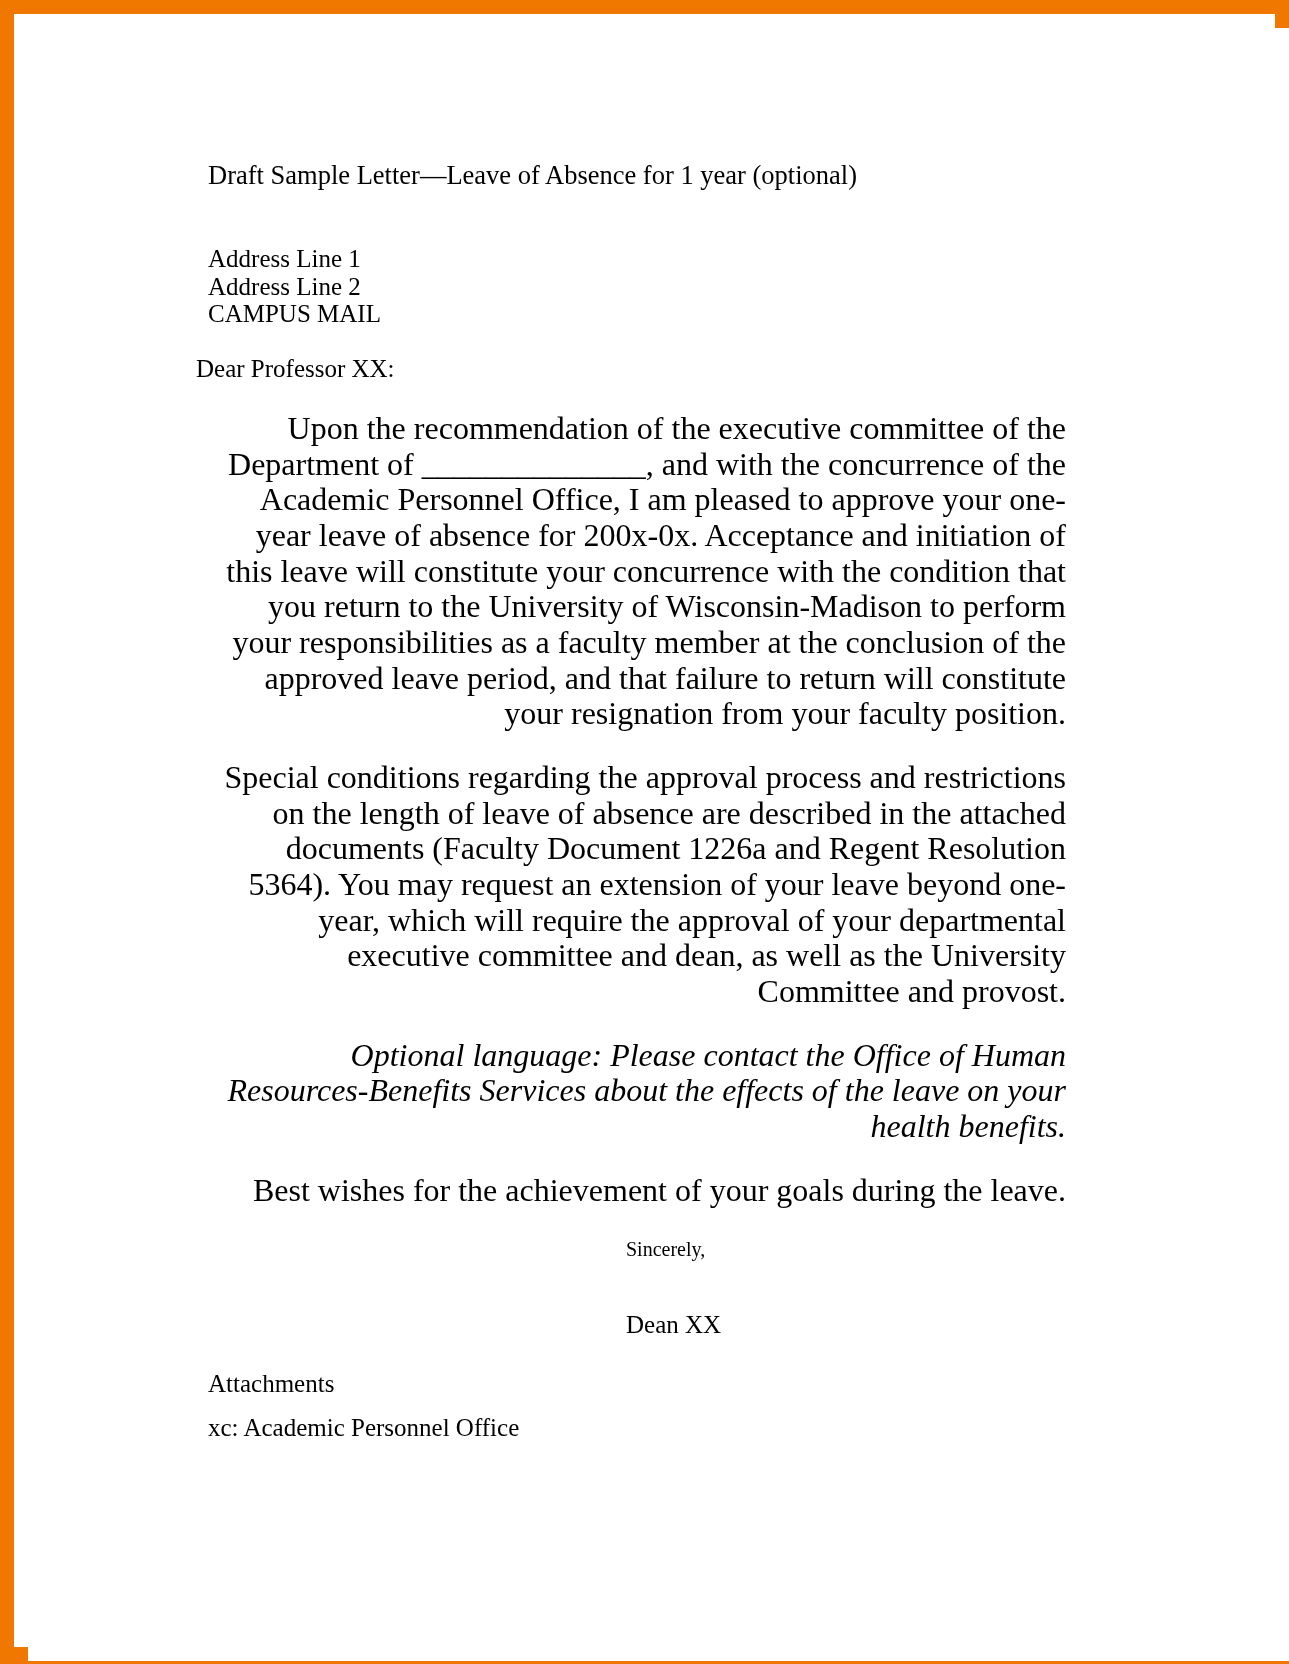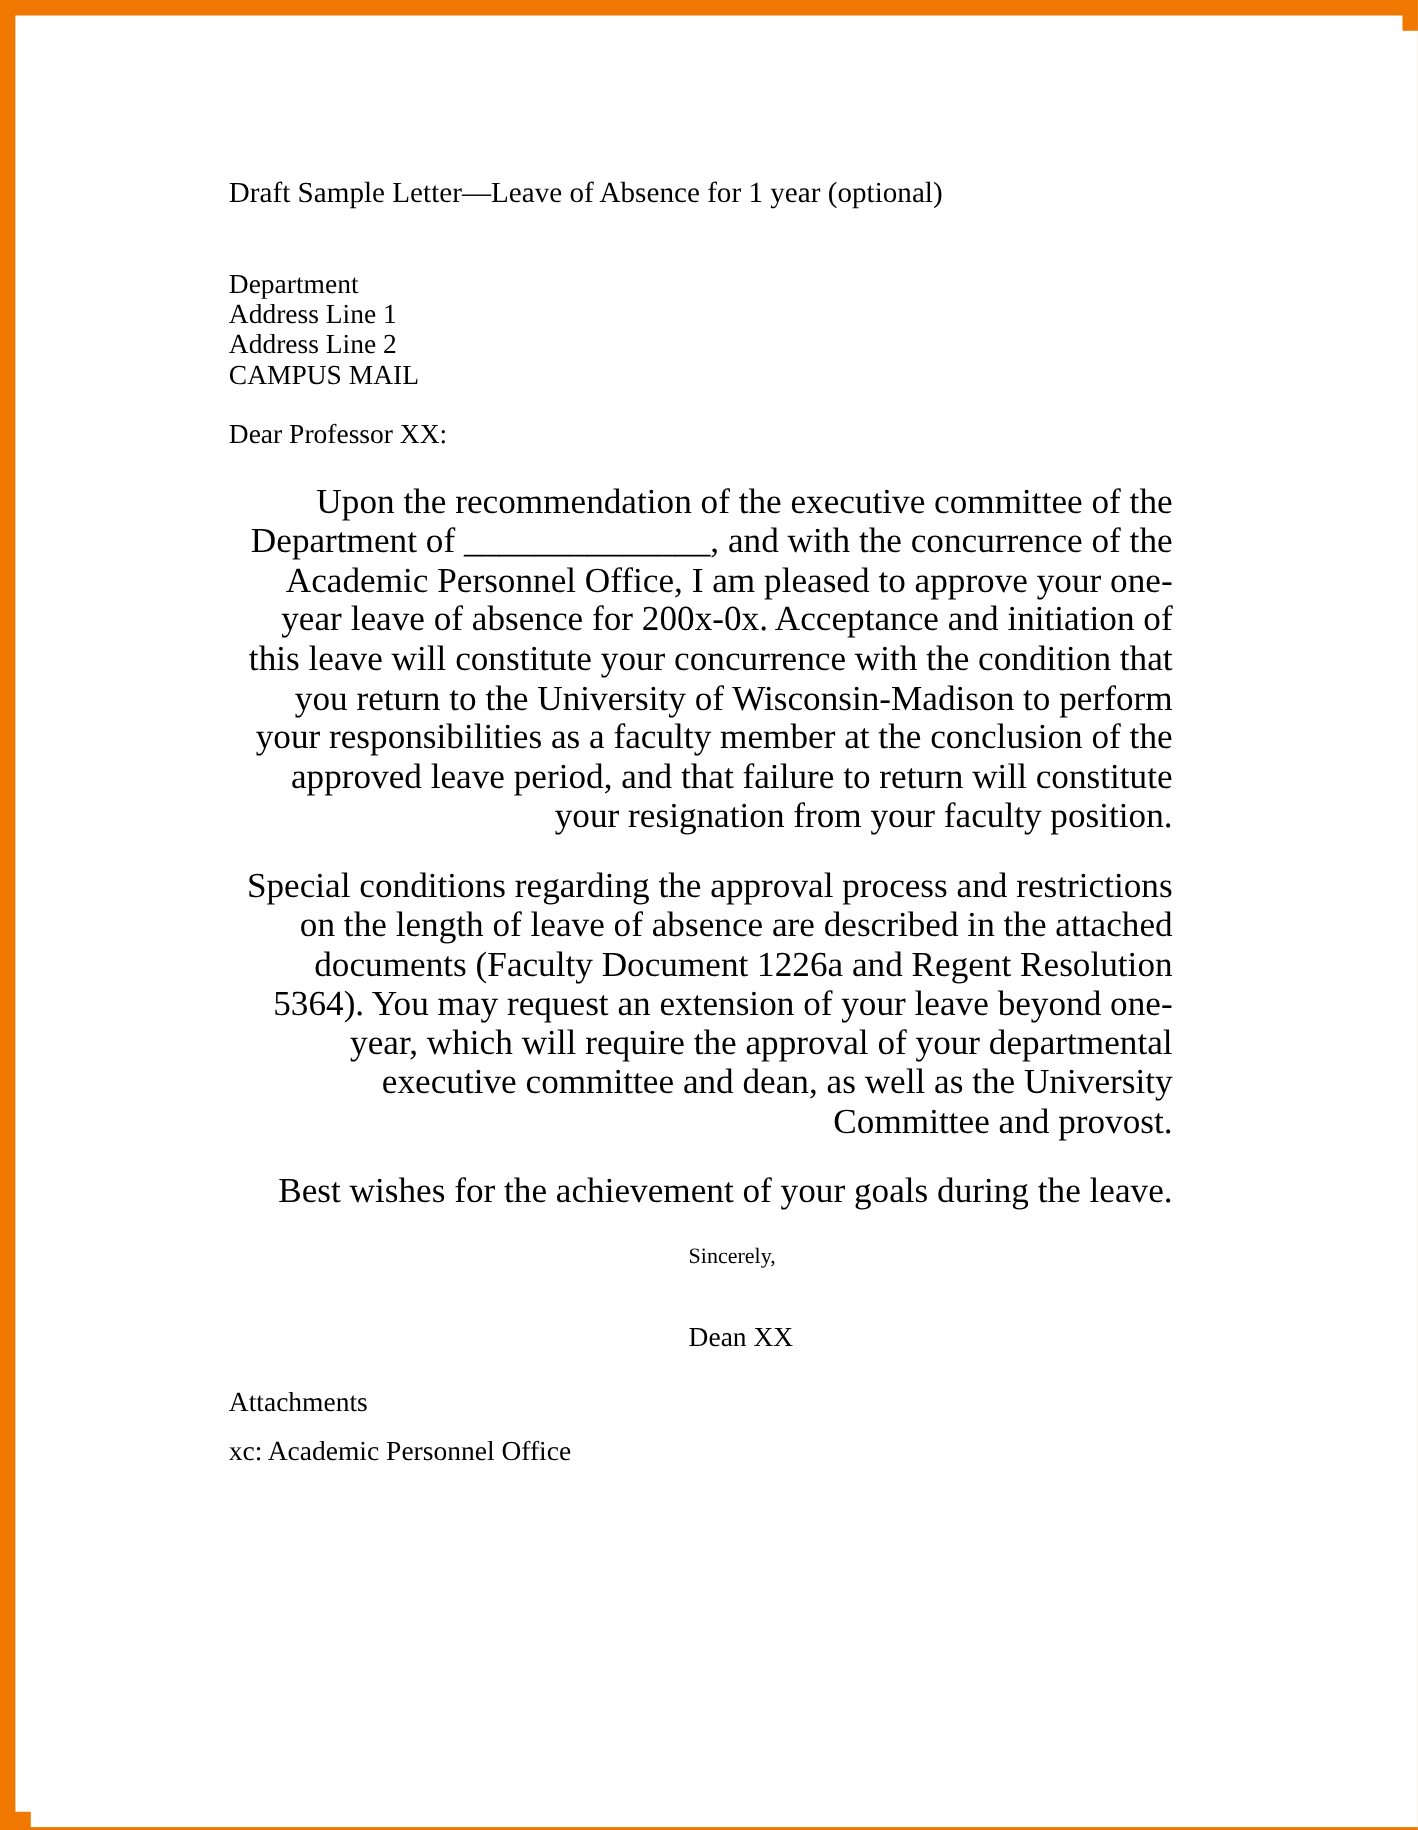--- a/index.html
+++ b/index.html
@@ -69,21 +69,21 @@
   .address-line {
     font-size: 25px;
     line-height: 1.10;
     margin: 0 0 0 14px;
     white-space: nowrap;
   }
 
   .salutation {
     font-size: 25px;
     line-height: 1.12;
-    margin: 27px 0 0 14px;
+    margin: 27px 0 0 2px;
   }
 
   .body-para {
     font-size: 32px;
     line-height: 1.115;
     margin: 28px 0 0 14px;
     text-align: right;
   }
 
   .body-para.italic {
@@ -120,32 +120,32 @@
 <body>
 
 <div id="page-frame">
   <div id="document-page">
     <div id="letter-body">
 
       <div class="doc-title">Draft Sample Letter—Leave of Absence for 1 year  (optional)</div>
 
 
       <div class="address-block">
-        <div class="address-line">Department</div>
         <div class="address-line">Address Line 1</div>
         <div class="address-line">Address Line 2</div>
         <div class="address-line">CAMPUS MAIL</div>
       </div>
 
       <div class="salutation">Dear Professor XX:</div>
 
       <div class="body-para">Upon the recommendation of the executive committee of the Department of ______________, and with the concurrence of the Academic Personnel Office, I am pleased to approve your one-year leave of absence for 200x-0x.  Acceptance and initiation of this leave will constitute your concurrence with the condition that you return to the University of Wisconsin-Madison to perform your responsibilities as a faculty member at the conclusion of the approved leave period, and that failure to return will constitute your resignation from your faculty position.</div>
 
       <div class="body-para">Special conditions regarding the approval process and restrictions on the length of leave of absence are described in the attached documents (Faculty Document 1226a and Regent Resolution 5364).  You may request an extension of your leave beyond one-year, which will require the approval of your departmental executive committee and dean, as well as the University Committee and provost.</div>
 
+      <div class="body-para italic">Optional language:  Please contact the Office of Human Resources-Benefits Services about the effects of the leave on your health benefits.</div>
 
       <div class="body-para">Best wishes for the achievement of your goals during the leave.</div>
 
       <div class="closing-line">Sincerely,</div>
 
       <div class="signature-line">Dean XX</div>
 
       <div class="enclosure-line">Attachments</div>
 
       <div class="cc-line">xc:  Academic Personnel Office</div>

